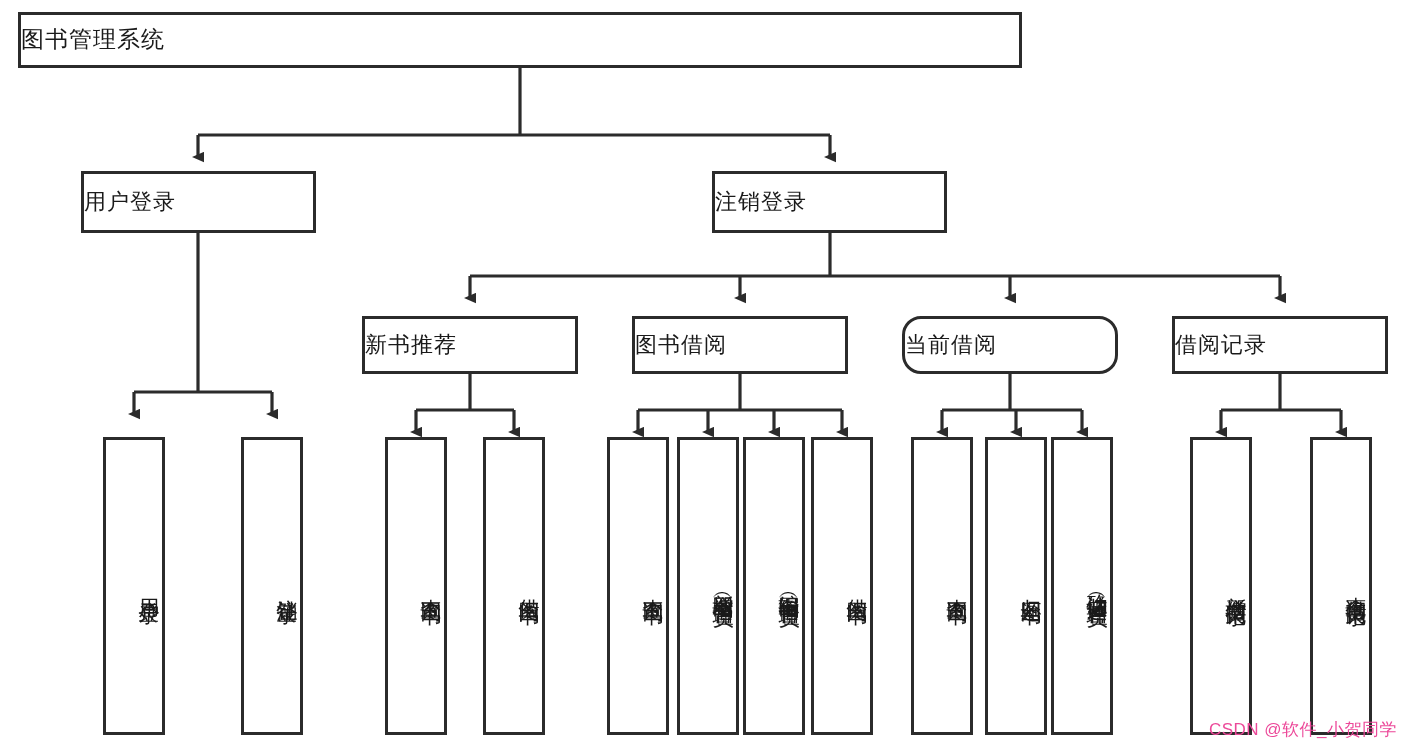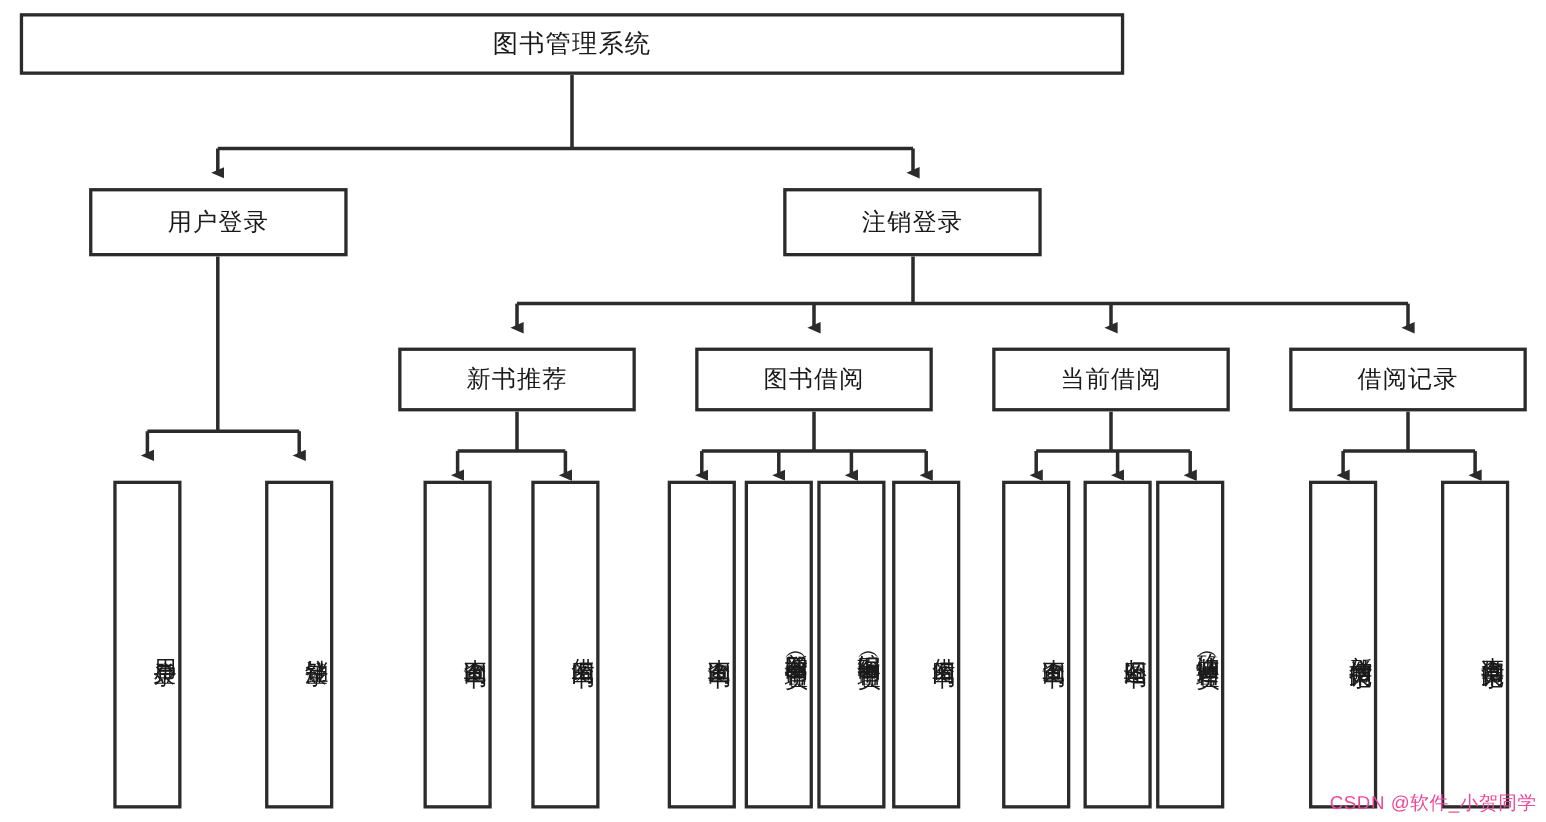--- a/index.html
+++ b/index.html
@@ -1,20 +1,20 @@
 <!DOCTYPE html>
 <html><head>
 <meta charset="utf-8">
 <style>
   html,body{margin:0;padding:0;background:#ffffff;}
   body{font-family:"Liberation Sans","DejaVu Sans",sans-serif;}
   #canvas{position:relative;width:1405px;height:747px;background:#ffffff;overflow:hidden;}
   #wires{position:absolute;left:0;top:0;width:1405px;height:747px;}
   .node{position:absolute;box-sizing:border-box;background:#ffffff;border:3px solid #2b2b2b;
-        display:flex;align-items:center;justify-content:center;color:#1a1a1a;}
+        display:flex;align-items:center;color:#1a1a1a;}
   .node.h{font-size:22px;line-height:1.1;letter-spacing:1px;white-space:nowrap;}
   .node.v{writing-mode:vertical-rl;text-orientation:upright;font-size:21px;line-height:1.28;
           letter-spacing:2px;padding:10px 0;align-items:flex-start;justify-content:center;}
   .node.root{font-size:23px;}
   .watermark{position:absolute;right:8px;bottom:6px;font-size:17px;color:#ec4899;
              letter-spacing:0.5px;white-space:nowrap;pointer-events:none;}
 </style>
 </head>
 <body>
 
@@ -73,21 +73,21 @@
   <div class="node h" style="left: 712px; top: 171px; width: 235px; height: 62px;">
     <span>注销登录</span>
   </div>
 
   <div class="node h" style="left: 362px; top: 316px; width: 216px; height: 58px;">
     <span>新书推荐</span>
   </div>
   <div class="node h" style="left: 632px; top: 316px; width: 216px; height: 58px;">
     <span>图书借阅</span>
   </div>
-  <div class="node h" style="left: 902px; top: 316px; width: 216px; height: 58px;">
+  <div class="node h" style="left: 902px; top: 316px; width: 216px; height: 58px; border-radius: 19px;">
     <span>当前借阅</span>
   </div>
   <div class="node h" style="left: 1172px; top: 316px; width: 216px; height: 58px;">
     <span>借阅记录</span>
   </div>
 
   <div class="node v" style="left: 103px; top: 437px; width: 62px; height: 298px;">
     <span>用户登录</span>
   </div>
   <div class="node v" style="left: 241px; top: 437px; width: 62px; height: 298px;">

